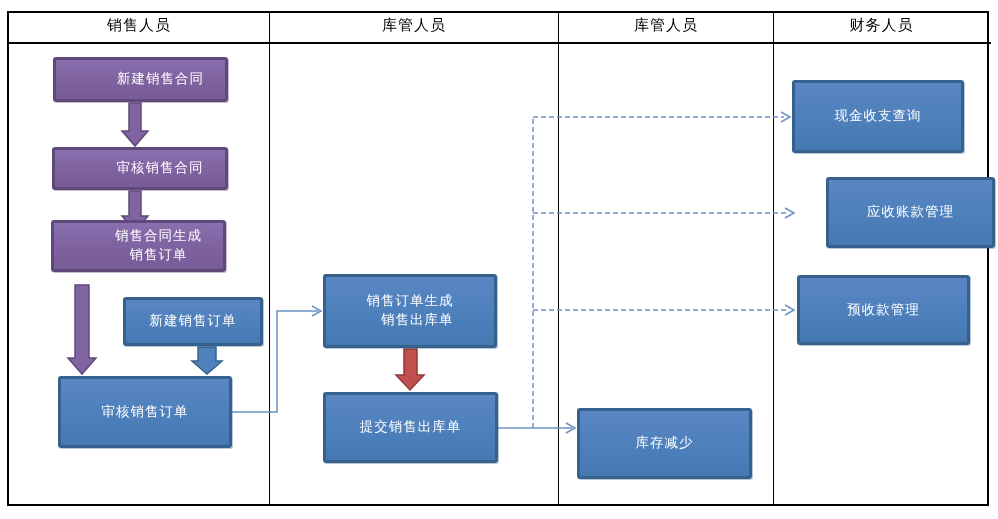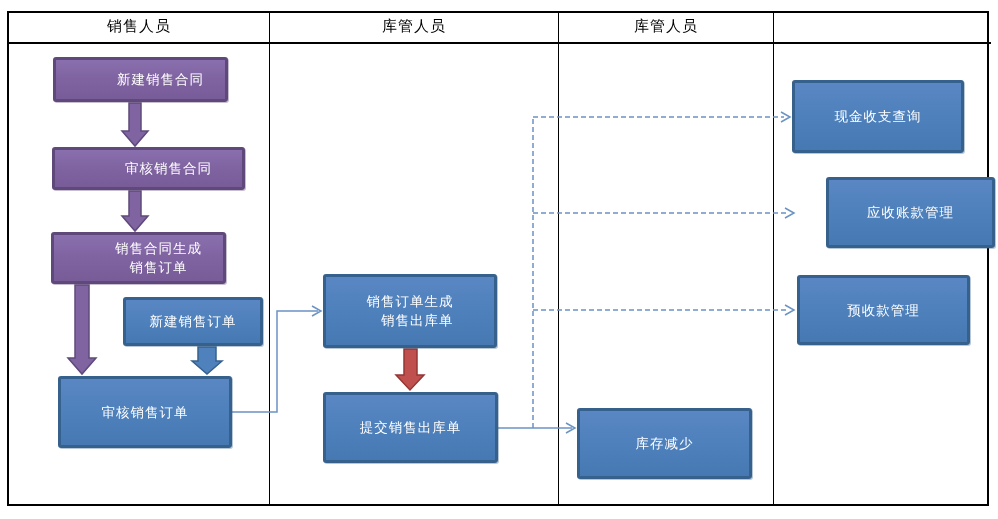--- a/index.html
+++ b/index.html
@@ -1,18 +1,18 @@
 <!DOCTYPE html>
 <html><head>
 <meta charset="utf-8">
 <style>
   html,body{margin:0;padding:0;background:#fff;}
   .canvas{
     position:relative;width:998px;height:519px;background:#ffffff;
-    font-family:Liberation Serif, serif;overflow:hidden;
+    font-family:Liberation Mono, monospace;overflow:hidden;
   }
   
   .frame{
     position:absolute;left:7px;top:11px;width:982px;height:495px;
     border:2px solid #000;box-sizing:border-box;background:#fff;
   }
   .vline{position:absolute;top:11px;height:495px;width:1px;background:#000;}
   .header-sep{position:absolute;left:7px;top:42px;width:984px;height:2px;background:#000;}
   .lane-header{
     position:absolute;top:11px;height:31px;line-height:31px;text-align:center;
@@ -46,20 +46,21 @@
 
   <div class="frame"></div>
   <div class="vline" style="left:269px"></div>
   <div class="vline" style="left:558px"></div>
   <div class="vline" style="left:773px"></div>
   <div class="header-sep"></div>
 
   <div class="lane-header" style="left:9px;width:260px">销售人员</div>
   <div class="lane-header" style="left:270px;width:288px">库管人员</div>
   <div class="lane-header" style="left:559px;width:214px">库管人员</div>
+  <div class="lane-header" style="left:774px;width:215px">财务人员</div>
 
   <svg class="overlay" width="998" height="519" viewBox="0 0 998 519">
 
     <polygon points="129,103 141,103 141,131 148,131 135,146 122,131 129,131" fill="#8064A2" stroke="#5F497A" stroke-width="1.5"></polygon>
 
     <polygon points="129,191 141,191 141,216 148,216 135,231 122,216 129,216" fill="#8064A2" stroke="#5F497A" stroke-width="1.5"></polygon>
 
     <polygon points="75,285 89,285 89,358 96,358 82,374 68,358 75,358" fill="#8064A2" stroke="#5F497A" stroke-width="1.5"></polygon>
 
     <polygon points="198,347 216,347 216,361 222,361 207,374 192,361 198,361" fill="#4F81BD" stroke="#36618C" stroke-width="1.5"></polygon>
@@ -78,22 +79,22 @@
     <polyline points="781,112 790,117 781,122" fill="none" stroke="#6B93C4" stroke-width="1.5"></polyline>
 
     <polyline points="533,213 788,213" fill="none" stroke="#6B93C4" stroke-width="1.5" stroke-dasharray="5 3"></polyline>
     <polyline points="785,208 794,213 785,218" fill="none" stroke="#6B93C4" stroke-width="1.5"></polyline>
 
     <polyline points="533,310 788,310" fill="none" stroke="#6B93C4" stroke-width="1.5" stroke-dasharray="5 3"></polyline>
     <polyline points="785,305 794,310 785,315" fill="none" stroke="#6B93C4" stroke-width="1.5"></polyline>
   </svg>
 
   <div class="node purple" style="left:53px;top:57px;width:175px;height:45px">新建销售合同</div>
-  <div class="node purple" style="left:52px;top:147px;width:193px;height:43px">审核销售合同</div>
-  <div class="node purple" style="left:51px;top:232px;width:175px;height:52px">销售合同生成
+  <div class="node purple" style="left:52px;top:147px;width:176px;height:43px">审核销售合同</div>
+  <div class="node purple" style="left:51px;top:220px;width:175px;height:52px">销售合同生成
 销售订单</div>
   <div class="node blue" style="left:58px;top:376px;width:174px;height:72px">审核销售订单</div>
   <div class="node blue" style="left:123px;top:297px;width:140px;height:49px">新建销售订单</div>
 
   <div class="node blue" style="left:323px;top:274px;width:174px;height:74px">销售订单生成
 销售出库单</div>
   <div class="node blue" style="left:323px;top:392px;width:175px;height:71px">提交销售出库单</div>
 
   <div class="node blue" style="left:577px;top:408px;width:175px;height:71px">库存减少</div>
 

